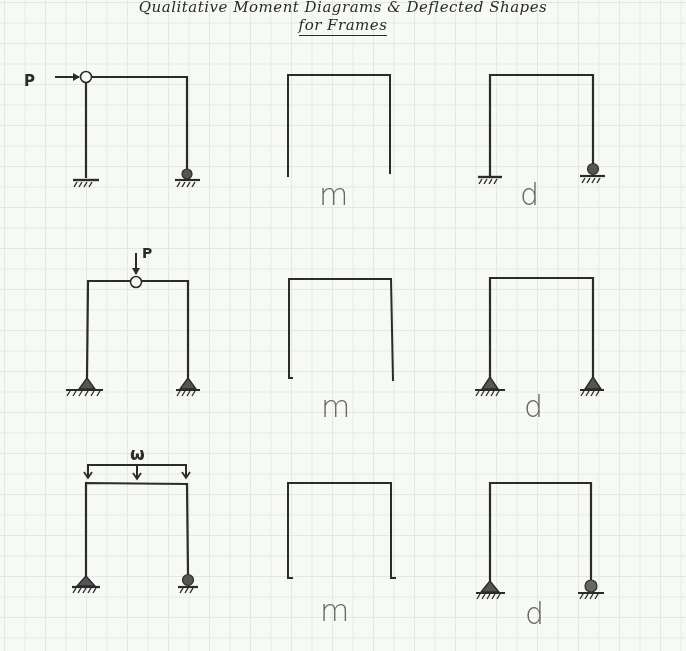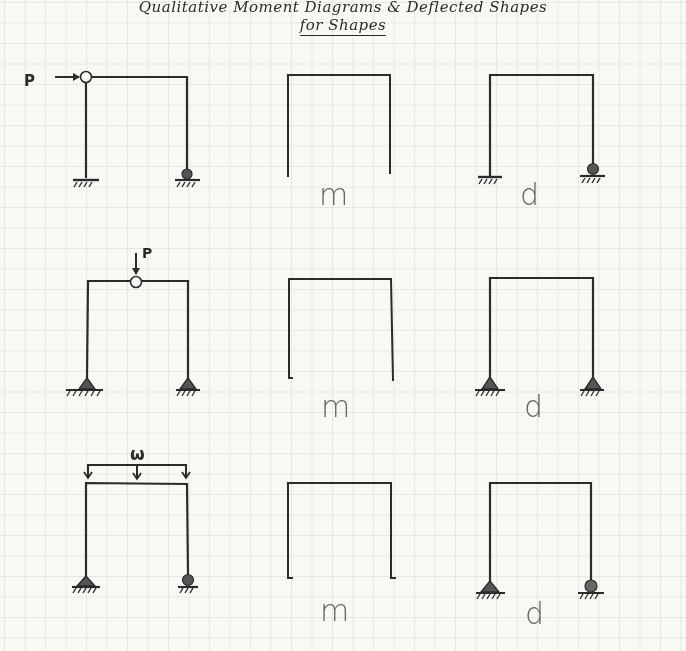--- a/index.html
+++ b/index.html
@@ -23,21 +23,21 @@
   .title.l2 { top:16px; }
   .title.l2 span { border-bottom:1.5px solid #2a2a2a; padding-bottom:1px; }
   svg.canvas { position:absolute; left:0; top:0; }
   .lbl { position:absolute; font-family:"DejaVu Sans", sans-serif; color:#666; font-size:30px; font-weight:200; line-height:1; }
   .plbl { position:absolute; font-family:"DejaVu Sans", sans-serif; font-weight:bold; color:#2b2b2b; font-size:14px; }
 </style>
 </head>
 <body>
 
 <div class="title l1">Qualitative Moment Diagrams &amp; Deflected Shapes</div>
-<div class="title l2"><span>for Shapes</span></div>
+<div class="title l2"><span>for Frames</span></div>
 
 <svg class="canvas" width="686" height="651" viewBox="0 0 686 651">
   <defs>
     <marker id="arr" markerWidth="8" markerHeight="8" refX="6" refY="4" orient="auto" markerUnits="userSpaceOnUse">
       <path d="M0,0 L7,4 L0,8 Z" fill="#2b2b2b"></path>
     </marker>
     <pattern id="hatch" width="4" height="4" patternUnits="userSpaceOnUse" patternTransform="rotate(45)">
       <line x1="0" y1="0" x2="0" y2="4" stroke="#2b2b2b" stroke-width="1.5"></line>
     </pattern>
   </defs>

